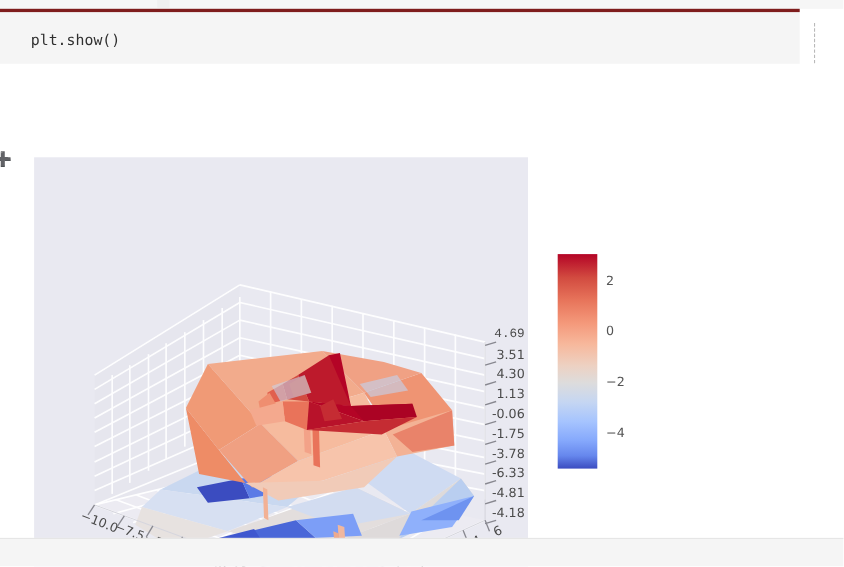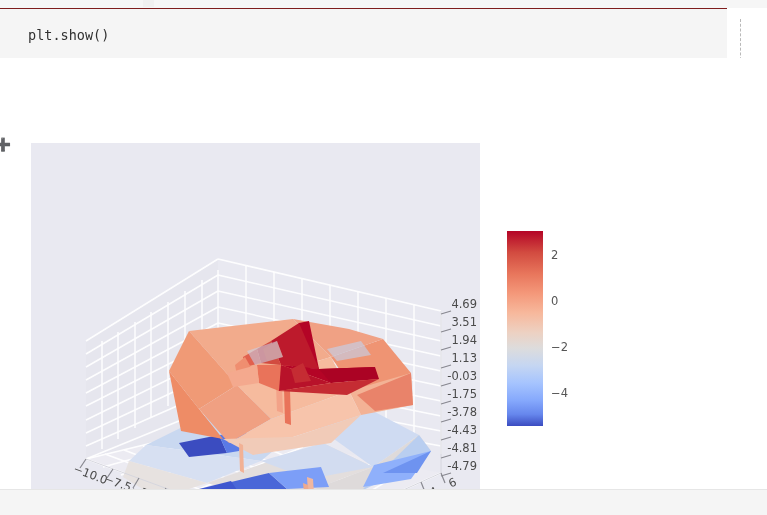--- a/index.html
+++ b/index.html
@@ -28,21 +28,21 @@
     left: 143px; top: 0;
     width: 11px; height: 7px;
     background: #eeeeee;
     opacity: .85;
   }
   .nb-code-cell {
     position: absolute;
     left: 0; top: 8px;
     width: 727px; height: 49px;
     background: #f5f5f5;
-    border-top: 1px solid #7f1d1d;
+    border-top: 3px solid #7f1d1d;
     border-bottom: 1px solid #e6e6e6;
   }
   .nb-prompt {
     position: absolute;
     left: -6px; top: 18px;
     width: 28px;
     font-family: "DejaVu Sans Mono", monospace;
     font-size: 13.5px;
     color: #4f4f4f;
     letter-spacing: 0px;
@@ -349,30 +349,30 @@
           <line x1="410" y1="225" x2="420" y2="222"></line>
           <line x1="410" y1="243" x2="420" y2="240"></line>
           <line x1="410" y1="261" x2="420" y2="258"></line>
           <line x1="410" y1="279" x2="420" y2="276"></line>
           <line x1="410" y1="297" x2="420" y2="294"></line>
           <line x1="410" y1="315" x2="420" y2="312"></line>
           <line x1="410" y1="333" x2="420" y2="330"></line>
         </g>
       </svg>
 
-      <div class="ztick" style="left:400px; top:161px;">4.69</div>
+      <div class="ztick" style="left:400px; top:161px;font-family:Liberation Mono, monospace;">4.69</div>
       <div class="ztick" style="left:400px; top:179px;text-align:right;">3.51</div>
-      <div class="ztick" style="left:400px; top:197px;">1.94</div>
+      <div class="ztick" style="left:400px; top:197px;">4.30</div>
       <div class="ztick" style="left:400px; top:215px;">1.13</div>
-      <div class="ztick" style="left:400px; top:233px;">-0.03</div>
+      <div class="ztick" style="left:400px; top:233px;">-0.06</div>
       <div class="ztick" style="left:400px; top:251px;">-1.75</div>
       <div class="ztick" style="left:400px; top:269px;">-3.78</div>
-      <div class="ztick" style="left:400px; top:287px;">-4.43</div>
+      <div class="ztick" style="left:400px; top:287px;">-6.33</div>
       <div class="ztick" style="left:400px; top:305px;">-4.81</div>
-      <div class="ztick" style="left:400px; top:323px;">-4.79</div>
+      <div class="ztick" style="left:400px; top:323px;">-4.18</div>
 
       <div class="xtick" style="left:43px;  top:318px; transform:rotate(21deg);">−10.0</div>
       <div class="xtick" style="left:74px;  top:328px; transform:rotate(21deg);">−7.5</div>
       <div class="xtick" style="left:101px; top:338px; transform:rotate(21deg);">−5.0</div>
       <div class="xtick" style="left:128px; top:348px; transform:rotate(21deg);">−2.5</div>
       <div class="xtick" style="left:158px; top:358px; transform:rotate(21deg);">0.0</div>
       <div class="xtick" style="left:187px; top:368px; transform:rotate(21deg);">2.5</div>
 
       <div class="ytick" style="left:340px; top:371px; transform:rotate(-24deg);">−2</div>
       <div class="ytick" style="left:361px; top:362px; transform:rotate(-24deg);">0</div>

